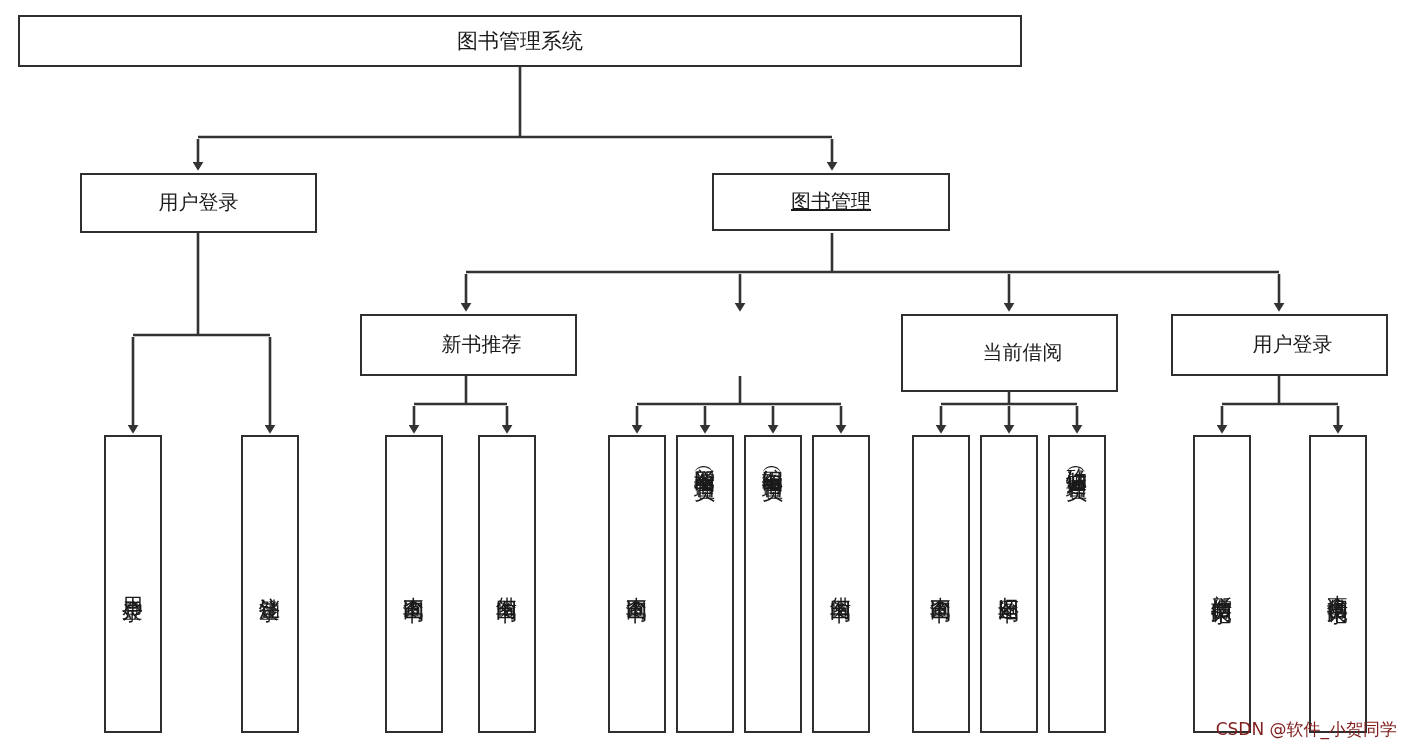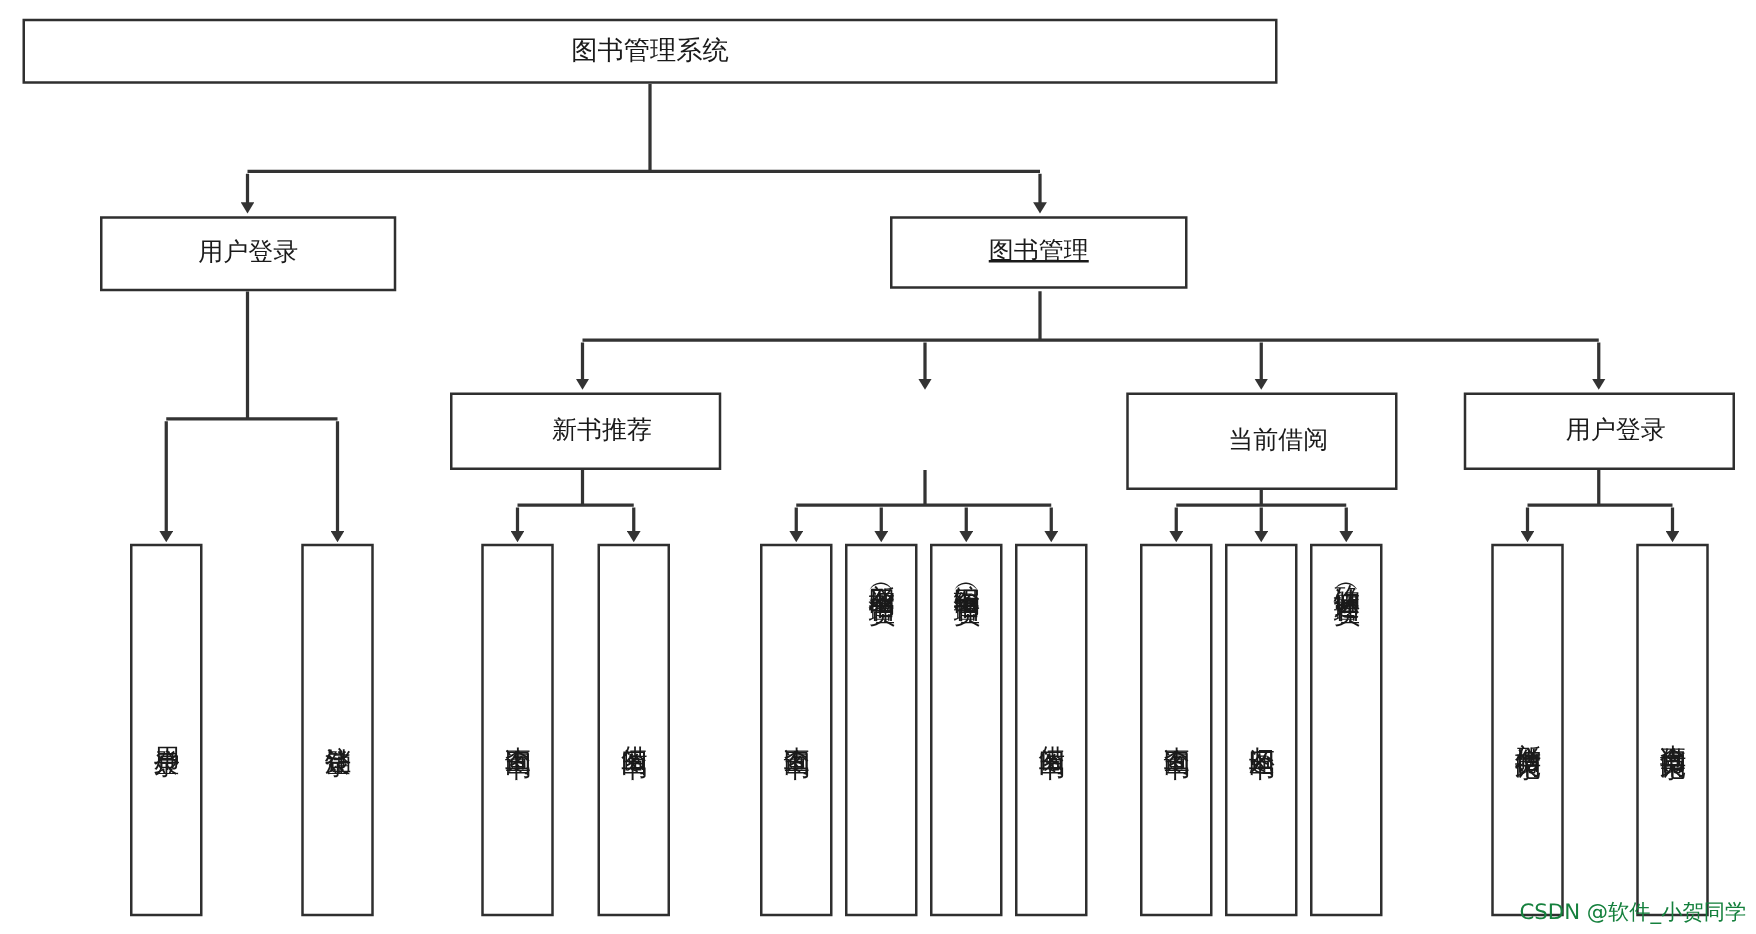--- a/index.html
+++ b/index.html
@@ -61,21 +61,21 @@
   }
   .node-leaf.center-text {
     align-items: center;
     padding-top: 0;
   }
   #watermark {
     position: absolute;
     right: 8px;
     bottom: 6px;
     font-size: 17px;
-    color: #15803d;
+    color: #7f1d1d;
     z-index: 5;
     white-space: nowrap;
     font-family: "DejaVu Sans", sans-serif;
   }
 </style>
 </head>
 <body>
 
 <div id="diagram-root">
 

